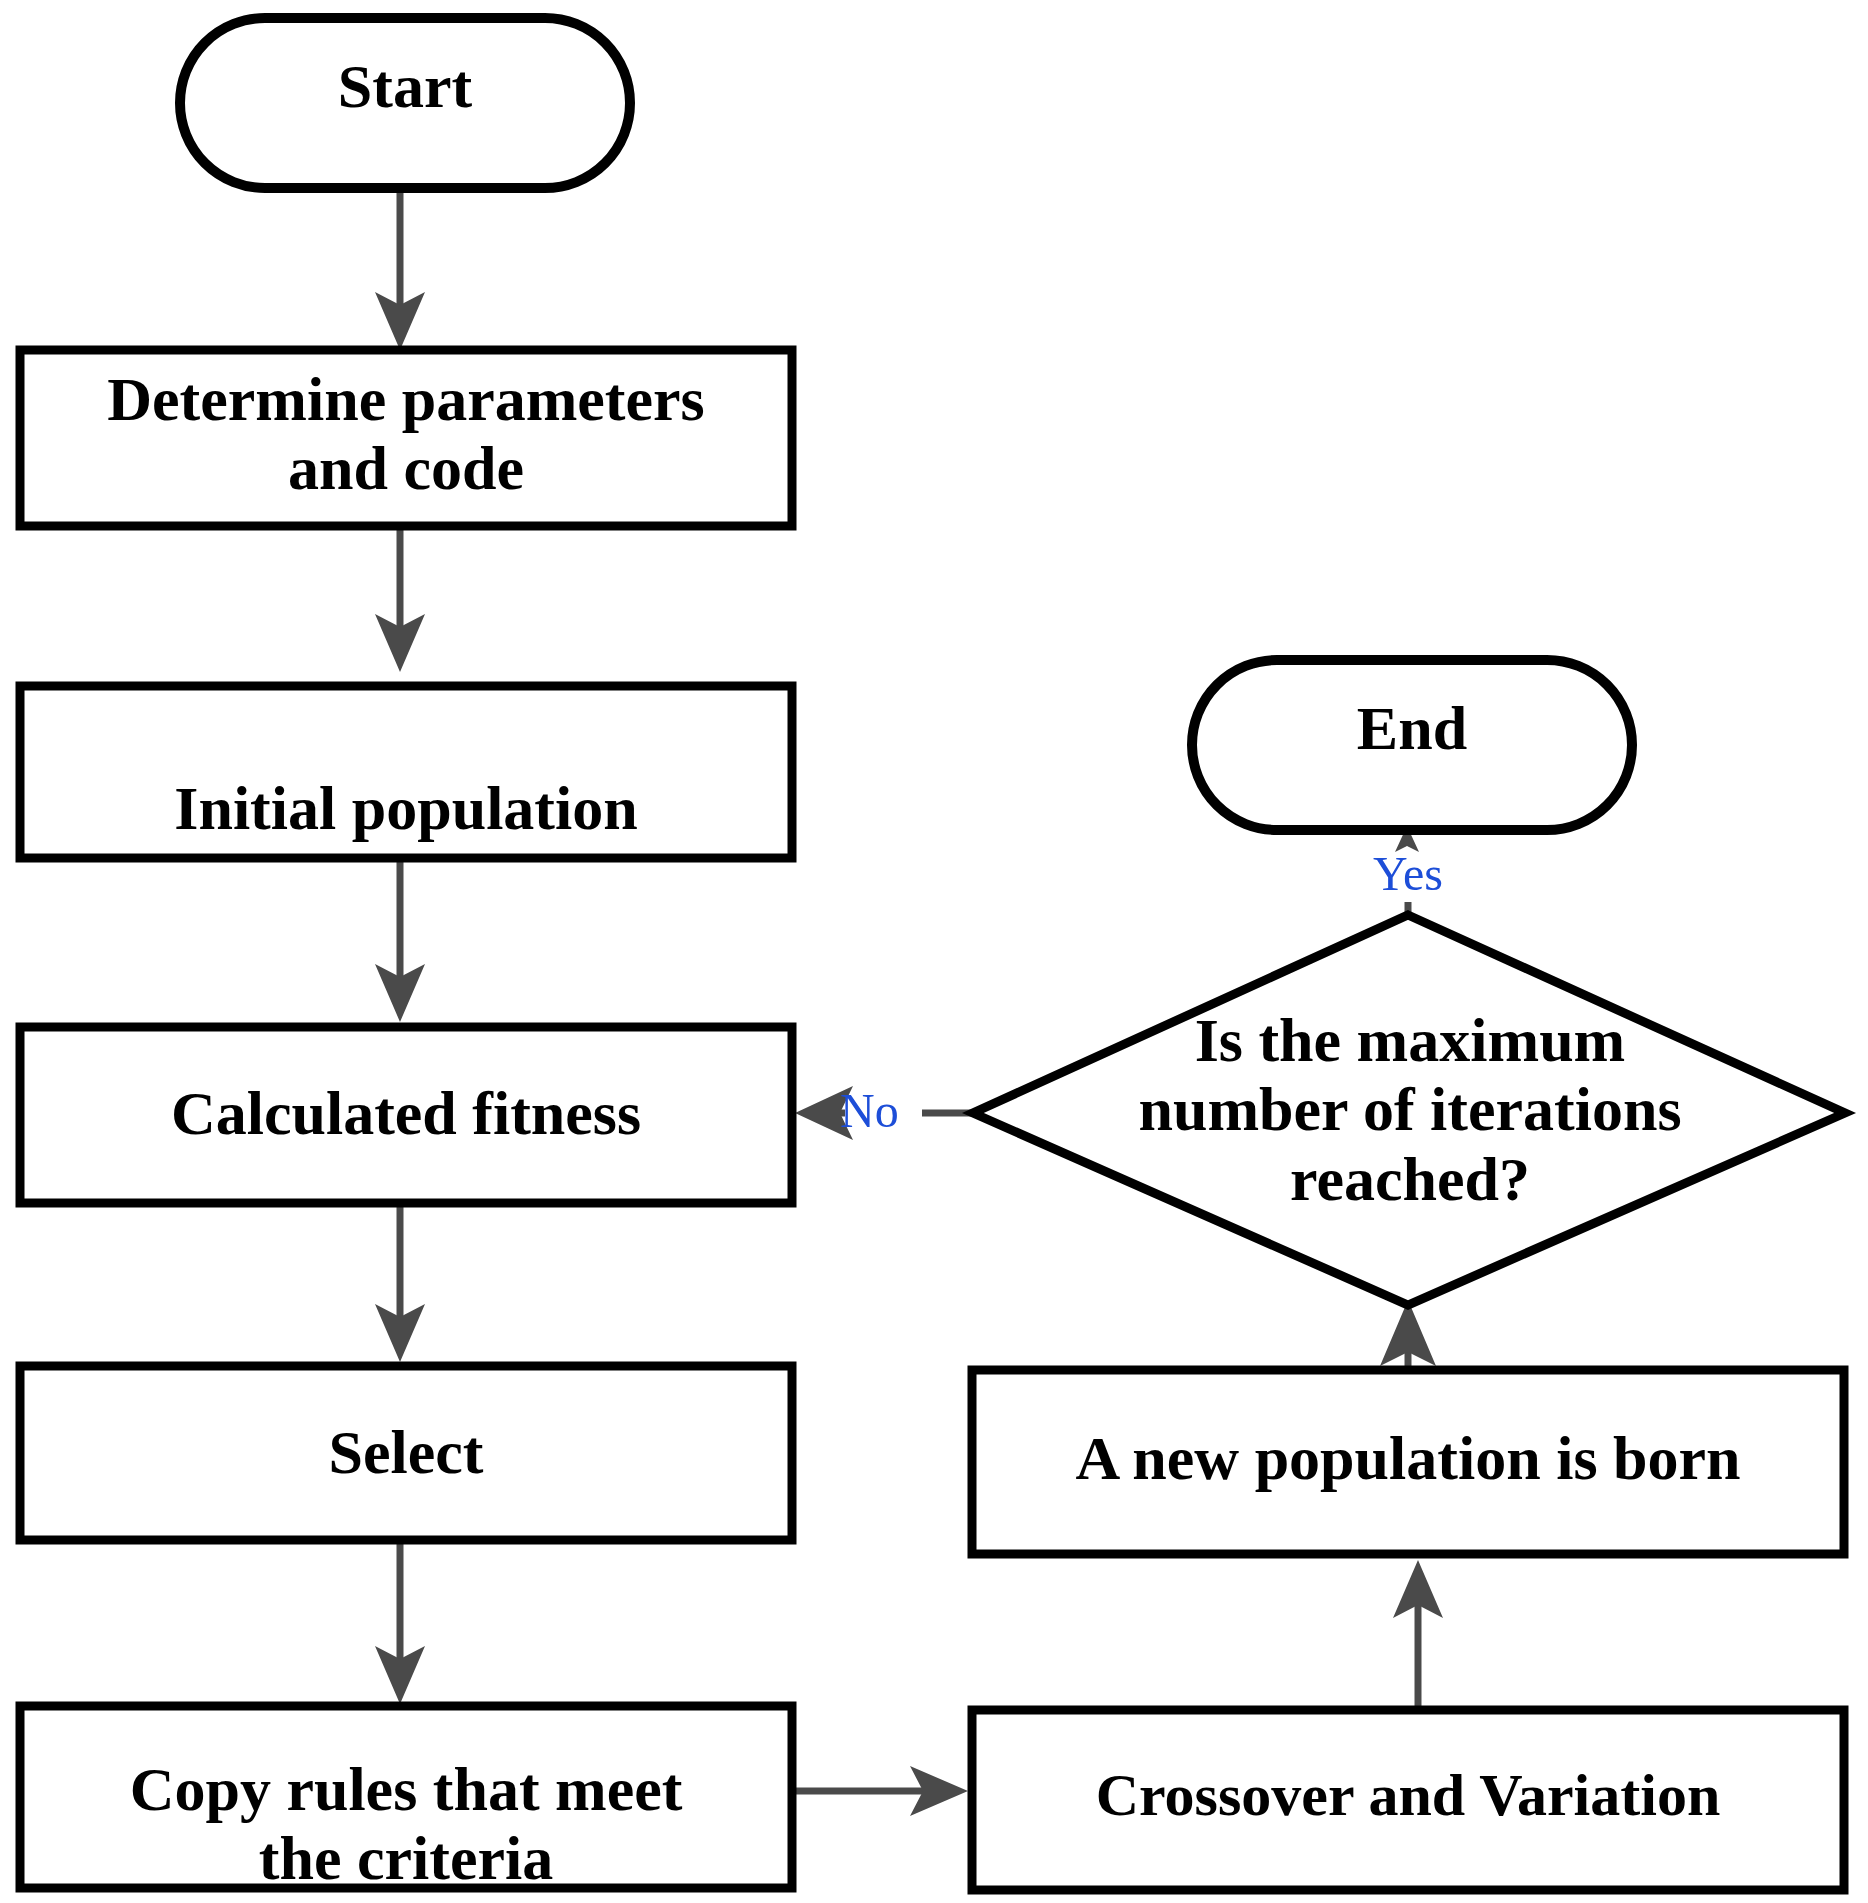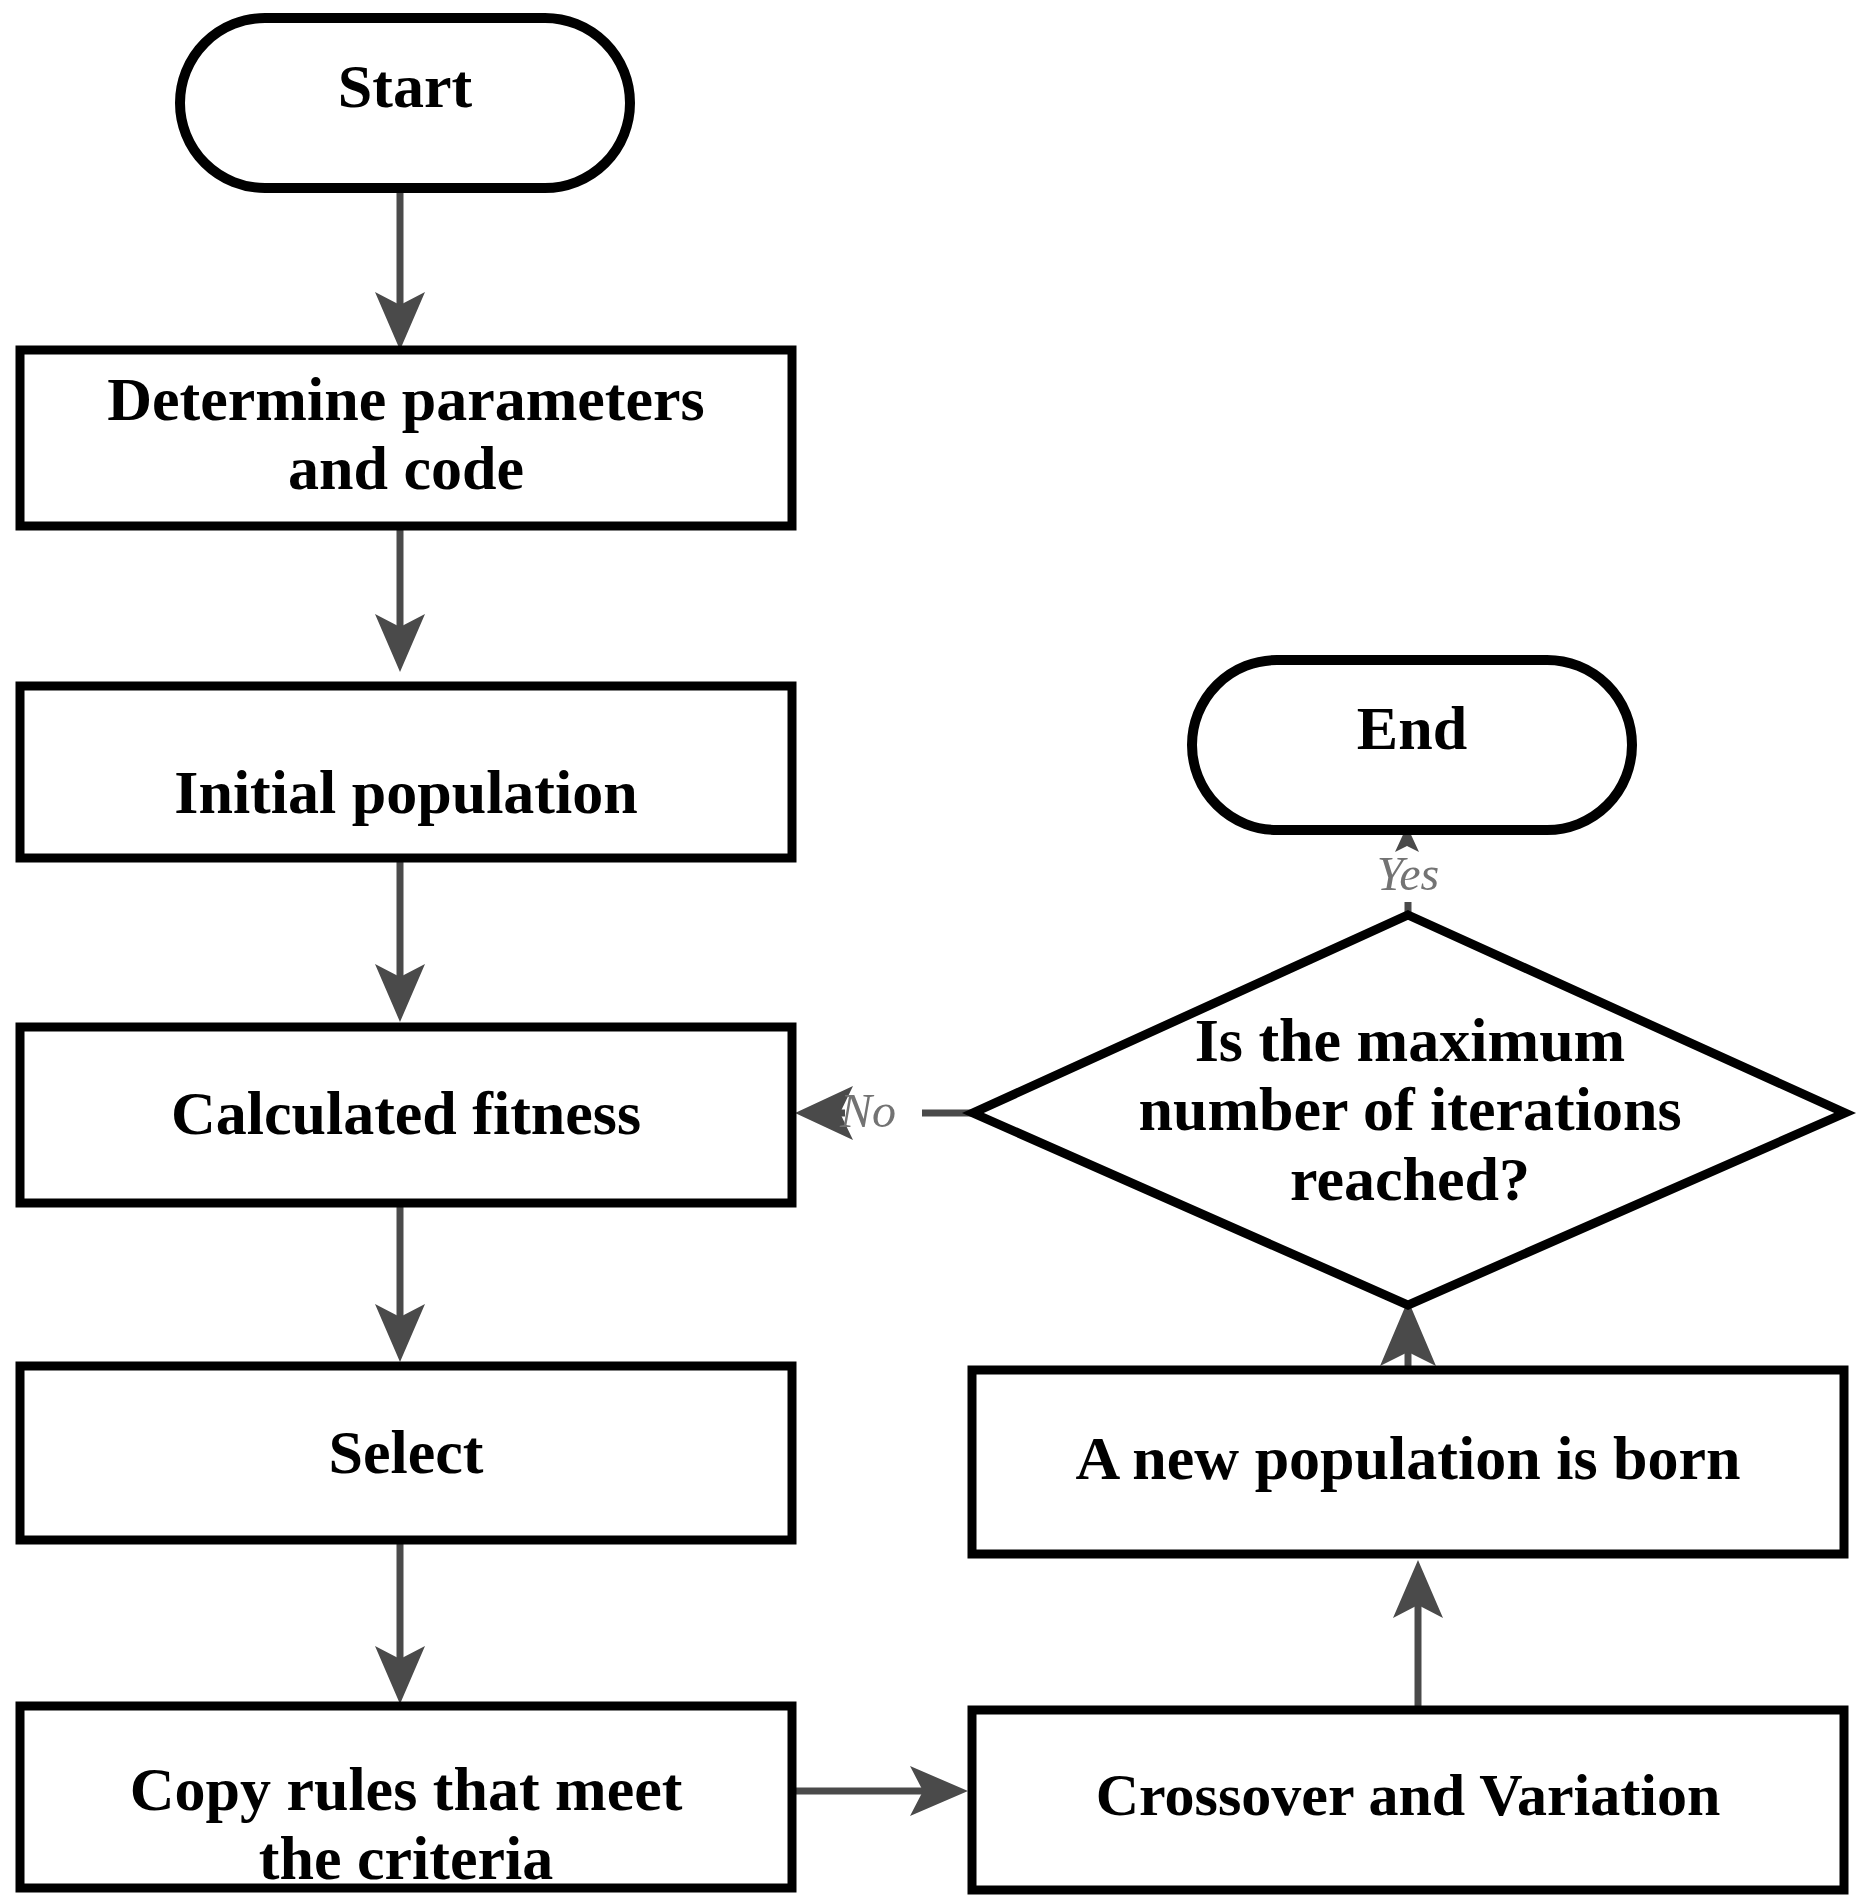--- a/index.html
+++ b/index.html
@@ -49,27 +49,26 @@
     text-align: center;
     color: #000000;
     font-family: "Liberation Serif", "DejaVu Serif", serif;
     font-weight: 700;
     line-height: 1.12;
     white-space: pre;
     pointer-events: none;
   }
   .edge-label {
     position: absolute;
-    color: #737373;
+    color: #1d4ed8;
     font-family: "Liberation Serif", "DejaVu Serif", serif;
     font-weight: 400;
     text-align: center;
     white-space: pre;
     pointer-events: none;
-    font-style: italic;
   }
   .hit {
     position: absolute;
     background: transparent;
   }
 </style>
 </head>
 <body>
 
 <div id="canvas">
@@ -147,21 +146,21 @@
     <rect class="node-shape rounded" x="1192" y="660" width="440" height="170" rx="85" ry="85"></rect>
 
     <polygon class="node-shape diamond" points="1408,915 1845,1113 1408,1305 973,1113"></polygon>
   </svg>
 
   <div class="node-label" style="left:180px; top:52px; width:450px; font-size:62px;">Start</div>
 
   <div class="node-label" style="left:20px; top:365px; width:772px; font-size:62px;">Determine parameters
 and code</div>
 
-  <div class="node-label" style="left:20px; top:758px; width:772px; font-size:62px;">Initial population</div>
+  <div class="node-label" style="left:20px; top:774px; width:772px; font-size:62px;">Initial population</div>
 
   <div class="node-label" style="left:20px; top:1079px; width:772px; font-size:62px;">Calculated fitness</div>
 
   <div class="node-label" style="left:20px; top:1418px; width:772px; font-size:62px;">Select</div>
 
   <div class="node-label" style="left:20px; top:1723px; width:772px; font-size:62px;margin-top:32px;">Copy rules that meet
 the criteria</div>
 
   <div class="node-label" style="left:962px; top:1762px; width:892px; font-size:60px;">Crossover and Variation</div>
 

